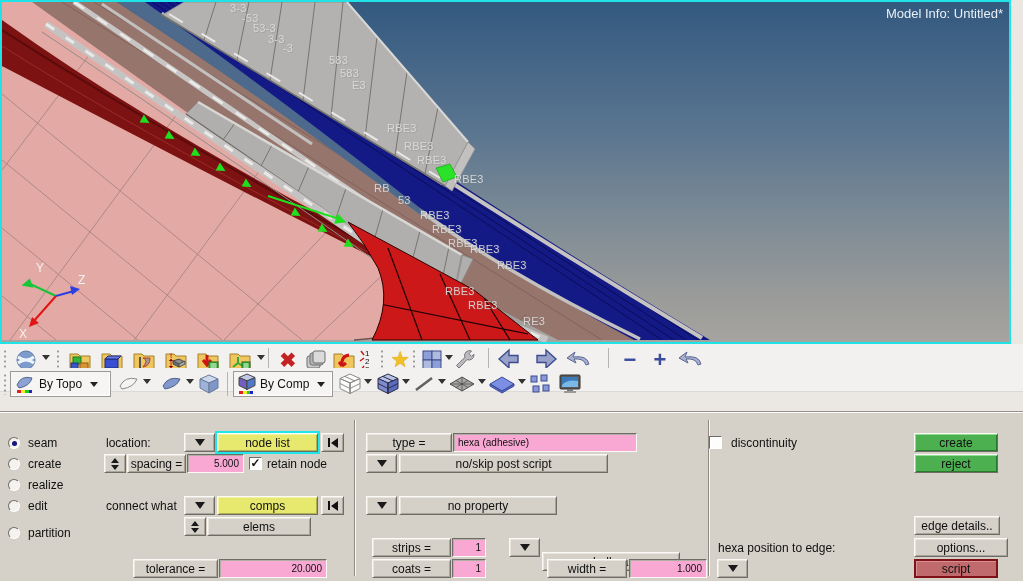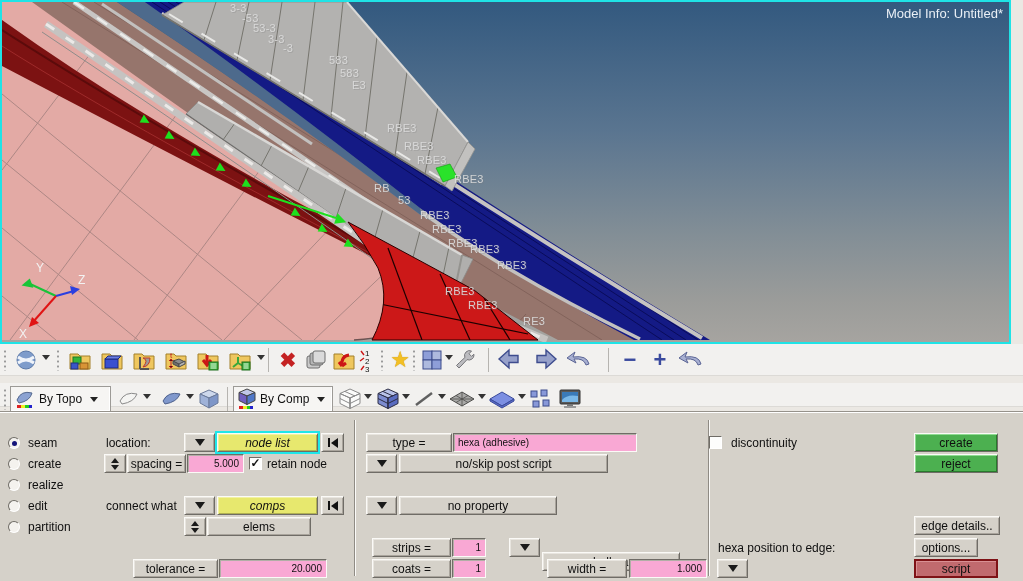--- a/index.html
+++ b/index.html
@@ -15,21 +15,21 @@
   #model-info { position:absolute; top:4px; right:6px; color:#e9eff5; font-size:13px; }
   .vp-label { position:absolute; color:rgba(219,219,219,.92); font-size:11px;
               letter-spacing:.2px; white-space:nowrap;
               text-shadow:1px 1px 0 rgba(120,120,120,.25); }
   #triad { position:absolute; left:4px; bottom:2px; }
 
   
   .toolbar { position:absolute; left:0; width:1023px; background:#f2f1ef;
              border-bottom:1px solid #dcdad6; }
   #tb1 { top:344px; height:32px; }
-  #tb2 { top:383px; height:24px; }
+  #tb2 { top:368px; height:24px; }
   .tb-inner { position:relative; height:100%; }
   .tb-btn { position:absolute; top:2px; width:28px; height:28px; display:flex;
             align-items:center; justify-content:center; background:transparent;
             border:1px solid transparent; }
   .grip { position:absolute; top:5px; width:4px; height:22px;
           background-image:radial-gradient(circle,#9a9a9a 1px,transparent 1.2px);
           background-size:4px 5px; }
   .tbsep { position:absolute; top:4px; width:1px; height:24px; background:#b6b4b0; }
   .dd { position:absolute; top:11px; width:0; height:0; border-left:4px solid transparent;
         border-right:4px solid transparent; border-top:5px solid #333; }
@@ -44,21 +44,21 @@
            background:#d5d1c9; border-top:1px solid #96928b;
            box-shadow:inset 0 1px 0 #ffffff; font-size:12px; color:#101010; }
   .vgroove { position:absolute; top:8px; height:156px; width:2px;
              border-left:1px solid #8f8b84; border-right:1px solid #fbfaf8; }
   .pbtn { position:absolute; height:19px; background:#d5d1c9;
           border-top:1px solid #fbfaf7; border-left:1px solid #fbfaf7;
           border-right:1px solid #6f6c66; border-bottom:1px solid #6f6c66;
           box-shadow:inset 1px 1px 0 #e8e5df, inset -1px -1px 0 #a9a49c;
           display:flex; align-items:center; justify-content:center;
           font-size:12px; color:#101010; }
-  .pbtn.yellow { background:#e7e86e; box-shadow:inset 1px 1px 0 #f2f2a2, inset -1px -1px 0 #b0b052;font-style:italic; }
+  .pbtn.yellow { background:#e7e86e; box-shadow:inset 1px 1px 0 #f2f2a2, inset -1px -1px 0 #b0b052; }
   .pbtn.cyanline { outline:2px solid #1fe6e9; outline-offset:0; }
   .pbtn.green { background:#4cb050; box-shadow:inset 1px 1px 0 #8fdc92, inset -1px -1px 0 #277a2b; }
   .pbtn.ret { background:#c16a6e; border:2px solid #7e1216;
               box-shadow:inset 1px 1px 0 #d99093; }
   .pfield { position:absolute; height:19px; background:#f9a8d4;
             border-top:1px solid #6f6c66; border-left:1px solid #6f6c66;
             border-right:1px solid #fbfaf7; border-bottom:1px solid #fbfaf7;
             box-shadow:inset 1px 1px 0 #b2aea6;
             display:flex; align-items:center; padding:0 4px; font-size:10px; }
   .pfield.num { justify-content:flex-end; }
@@ -525,21 +525,21 @@
           <span>create</span>
         </div>
         <div class="radio-row" style="top: 64px;">
           <span class="radio"></span>
           <span>realize</span>
         </div>
         <div class="radio-row" style="top: 85px;">
           <span class="radio"></span>
           <span>edit</span>
         </div>
-        <div class="radio-row" style="top: 106px;">
+        <div class="radio-row" style="top: 112px;">
           <span class="radio"></span>
           <span>partition</span>
         </div>
       </div>
 
     <div class="plabel" style="left:106px;top:21px">location:</div>
     <div class="pbtn ddbtn" style="left:184px;top:21px;width:31px"></div>
     <div class="pbtn yellow cyanline" style="left:217px;top:21px;width:101px">node list</div>
     <div class="pbtn resetbtn" style="left:321px;top:21px;width:23px">
         <span class="bar"></span>
@@ -593,19 +593,19 @@
 
     <div class="checkbox" style="left:709px;top:24px"></div>
     <div class="plabel" style="left:731px;top:21px">discontinuity</div>
 
     <div class="pbtn green" style="left:914px;top:21px;width:84px">create</div>
     <div class="pbtn green" style="left:914px;top:42px;width:84px">reject</div>
 
     <div class="pbtn" style="left:914px;top:104px;width:86px">edge details..</div>
 
     <div class="plabel" style="left:718px;top:126px">hexa position to edge:</div>
-    <div class="pbtn" style="left:914px;top:126px;width:64px">options...</div>
+    <div class="pbtn" style="left:914px;top:126px;width:94px">options...</div>
 
     <div class="pbtn ddbtn" style="left:717px;top:147px;width:31px"></div>
     <div class="pbtn ret" style="left:914px;top:147px;width:84px">script</div>
   </div>
 
 </div>
 
 </body></html>

